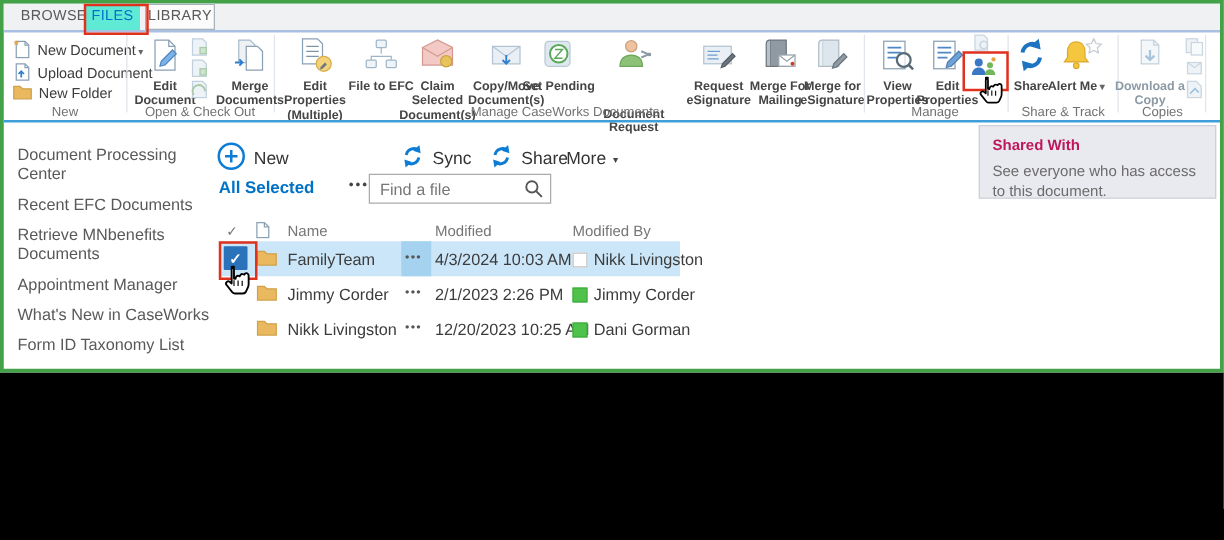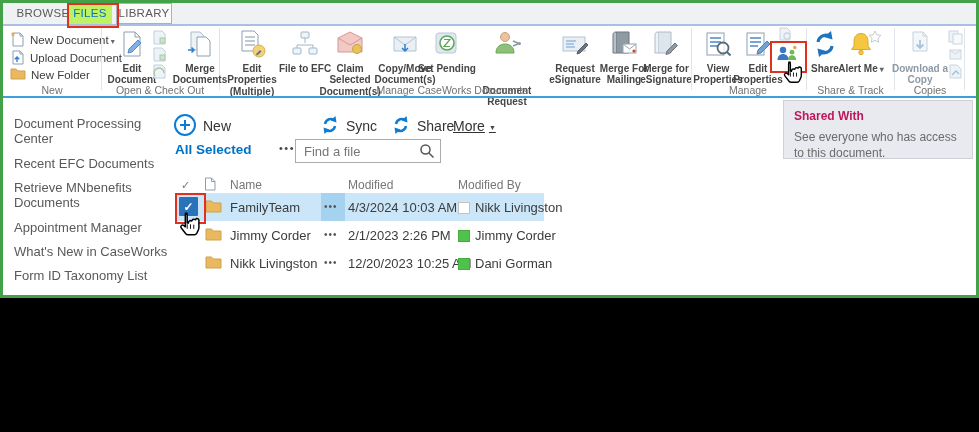--- a/index.html
+++ b/index.html
@@ -6,21 +6,21 @@
   body{width:979px;height:432px;background:#000;position:relative;overflow:hidden;
        font-family:"Liberation Sans",sans-serif;-webkit-font-smoothing:antialiased;}
   .frame{position:absolute;left:0;top:0;width:979px;height:298px;background:#fff;
          box-shadow:inset 0 0 0 3px #43a147;}
   .abs{position:absolute;}
 
   
   .tabbar-bg{left:3px;top:3px;width:973px;height:21px;background:#f0f1f2;}
   .tab{top:3px;height:21px;line-height:21px;text-align:center;font-size:11.5px;color:#5a5a5a;letter-spacing:.3px;cursor:default;}
   .tab-browse{left:16px;width:54px;}
-  .tab-files{left:68px;width:44px;background:#bef264;color:#0072c6;}
+  .tab-files{left:68px;width:44px;background:#5eead4;color:#0072c6;}
   .tab-library{left:116px;width:56px;background:#fbfbfb;border:1px solid #a7b2bb;box-sizing:border-box;line-height:19px;}
   .tab-underline{left:3px;top:24px;width:973px;height:2px;background:#a9c0e2;}
   .ribbon-underline{left:3px;top:96px;width:973px;height:2px;background:#3f9fda;}
 
   
   .rgroup-label{top:84px;font-size:10.5px;color:#717171;text-align:center;}
   .rsep{top:28px;height:62px;width:1px;background:#dfe5ea;}
   .rbtn{top:29px;display:flex;flex-direction:column;align-items:center;gap:2px;
         font-size:10px;line-height:1.12;text-align:center;color:#454545;cursor:pointer;font-weight:bold;}
   .rbtn .bl{display:block;}
@@ -389,21 +389,21 @@
     <span>
       <svg width="20" height="20" viewBox="0 0 20 20">
           <path d="M5 9a6 6 0 0 1 10-3.5" fill="none" stroke="#0c7cd5" stroke-width="2.4"></path>
           <polygon points="15.5,1 16.5,7.5 10.5,5.5" fill="#0c7cd5"></polygon>
           <path d="M15 11a6 6 0 0 1-10 3.5" fill="none" stroke="#0c7cd5" stroke-width="2.4"></path>
           <polygon points="4.5,19 3.5,12.5 9.5,14.5" fill="#0c7cd5"></polygon>
         </svg>
     </span>
       <span>Share</span>
   </div>
-  <div class="abs tb-item" style="left:453px;text-decoration:underline;">
+  <div class="abs tb-item" style="left:453px;">
     <span class="chev">More</span>
   </div>
 
   <div class="abs view-current">All Selected</div>
   <div class="abs view-ellipsis">•••</div>
   <input class="abs searchbox" type="text" placeholder="Find a file" style="">
   <div class="abs" style="left:419px;top:143px;">
     <svg width="16" height="16" viewBox="0 0 16 16">
         <circle cx="6.5" cy="6.5" r="4.5" fill="none" stroke="#555" stroke-width="1.5"></circle>
         <path d="M10 10l4.5 4.5" stroke="#555" stroke-width="1.5"></path>

